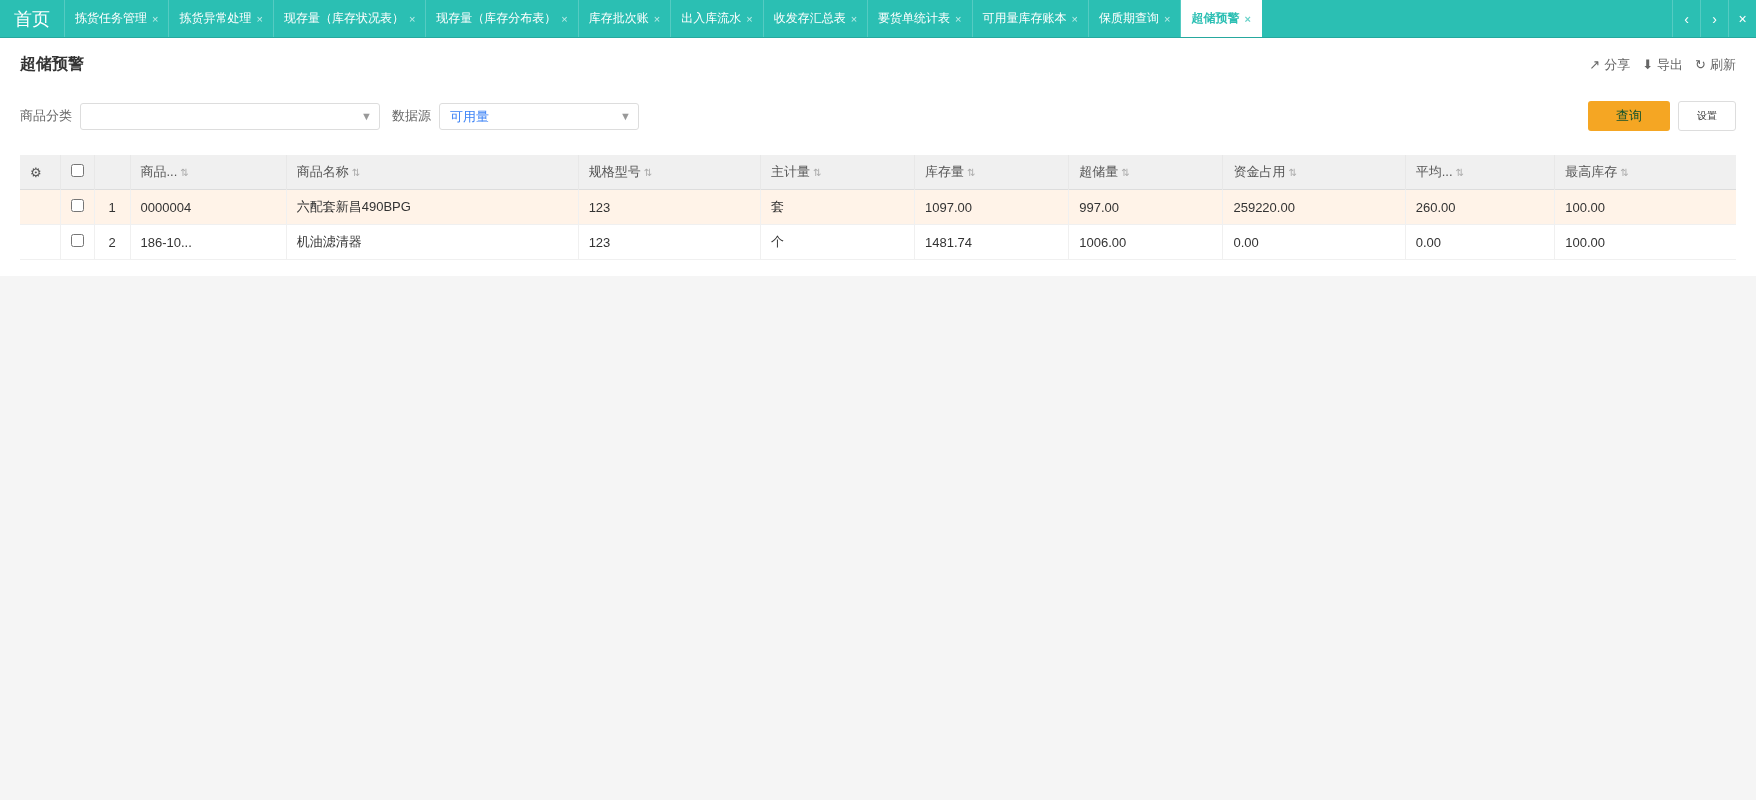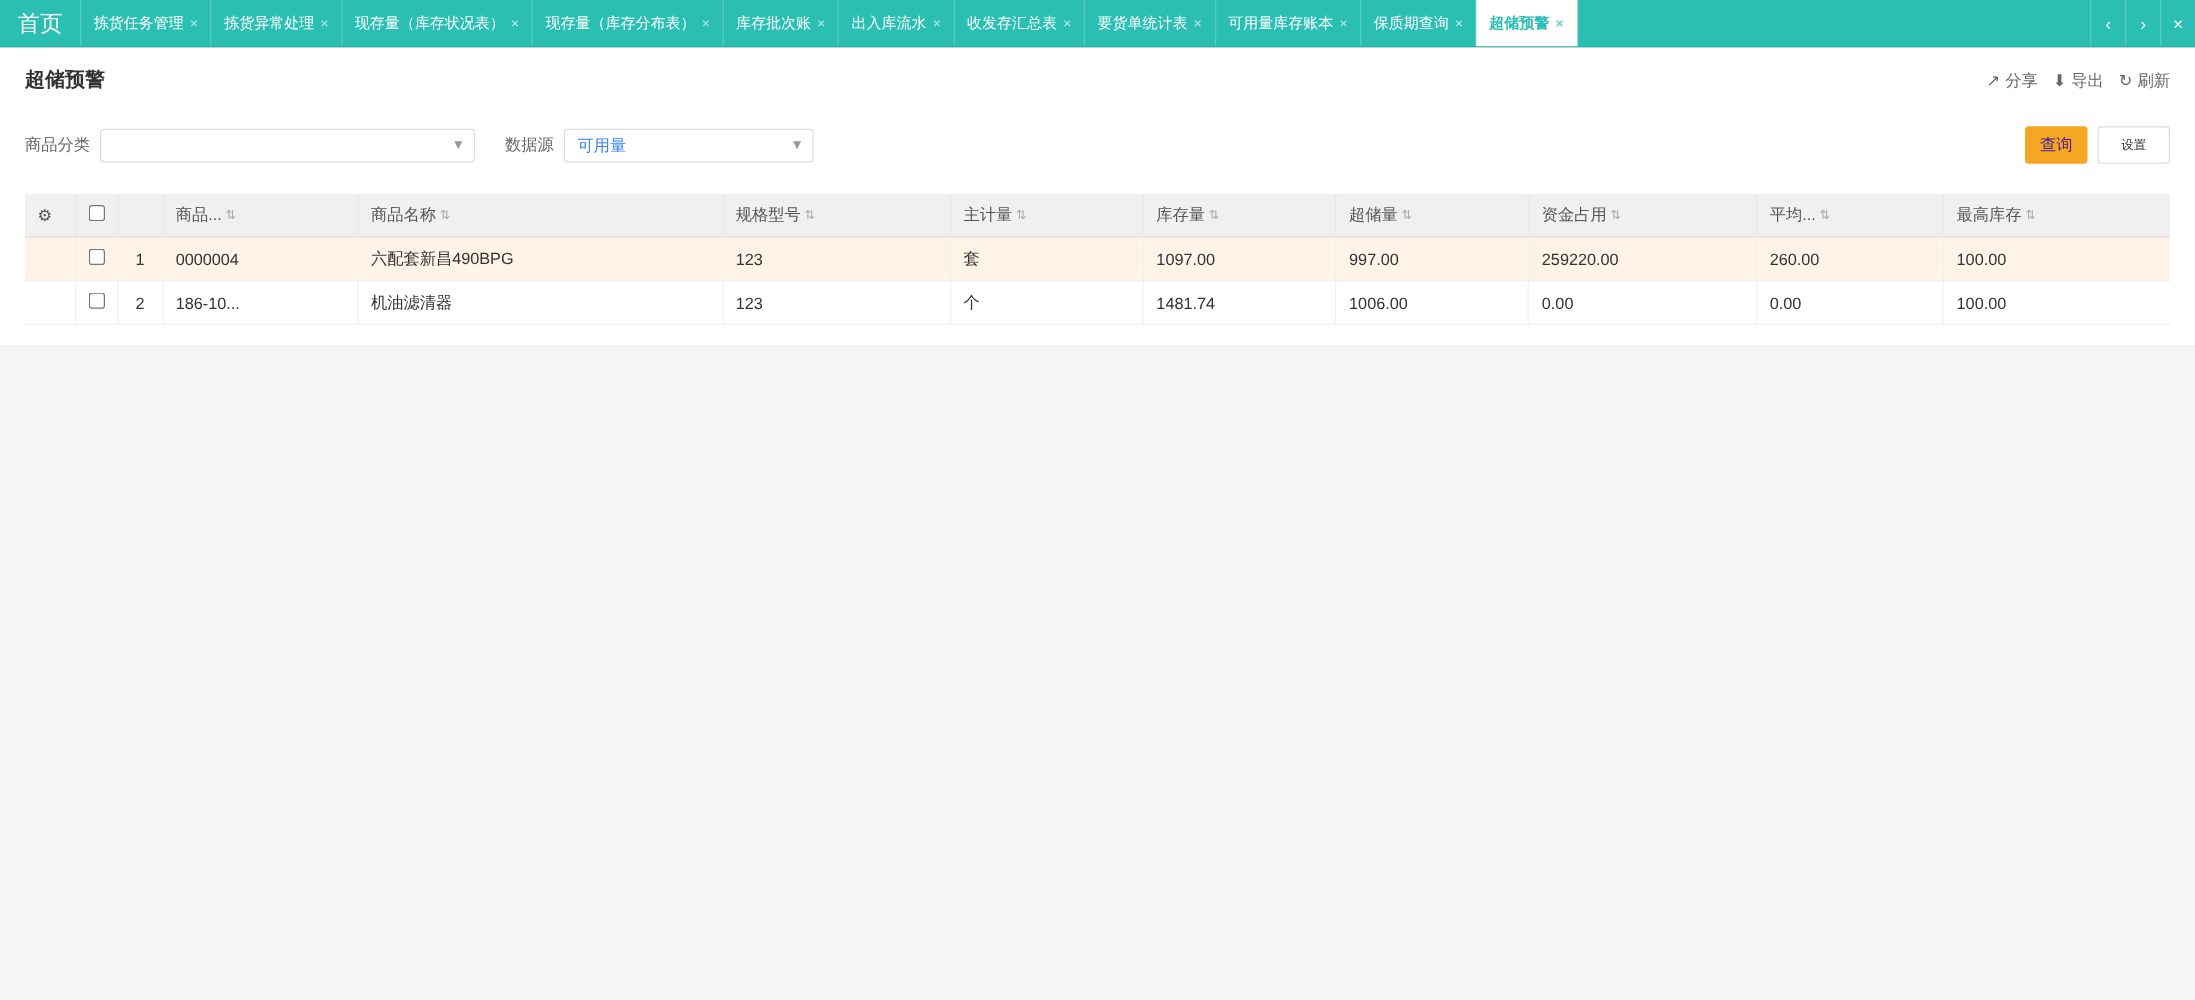--- a/index.html
+++ b/index.html
@@ -91,21 +91,21 @@
       gap: 4px;
       cursor: pointer;
       color: #666;
       font-size: 13px;
     }
 
     
     .filter-bar {
       display: flex;
       align-items: center;
-      gap: 24px;
+      gap: 12px;
       margin-bottom: 14px;
       padding: 10px 0;
     }
     .filter-item {
       display: flex;
       align-items: center;
       gap: 8px;
     }
     .filter-label {
       color: #666;
@@ -130,24 +130,24 @@
     }
     .filter-select-wrapper .chevron {
       position: absolute;
       right: 8px;
       pointer-events: none;
       color: #999;
       font-size: 11px;
     }
     .btn-query {
       background: #f5a623;
-      color: #4c1d95;
+      color: #14532d;
       border: none;
       border-radius: 3px;
-      padding: 6px 12px;
+      padding: 6px 28px;
       font-size: 13px;
       cursor: pointer;
     }
     .btn-settings {
       background: #fff;
       color: #333;
       border: 1px solid #ddd;
       border-radius: 3px;
       padding: 5px 18px;
       font-size: 10px;

